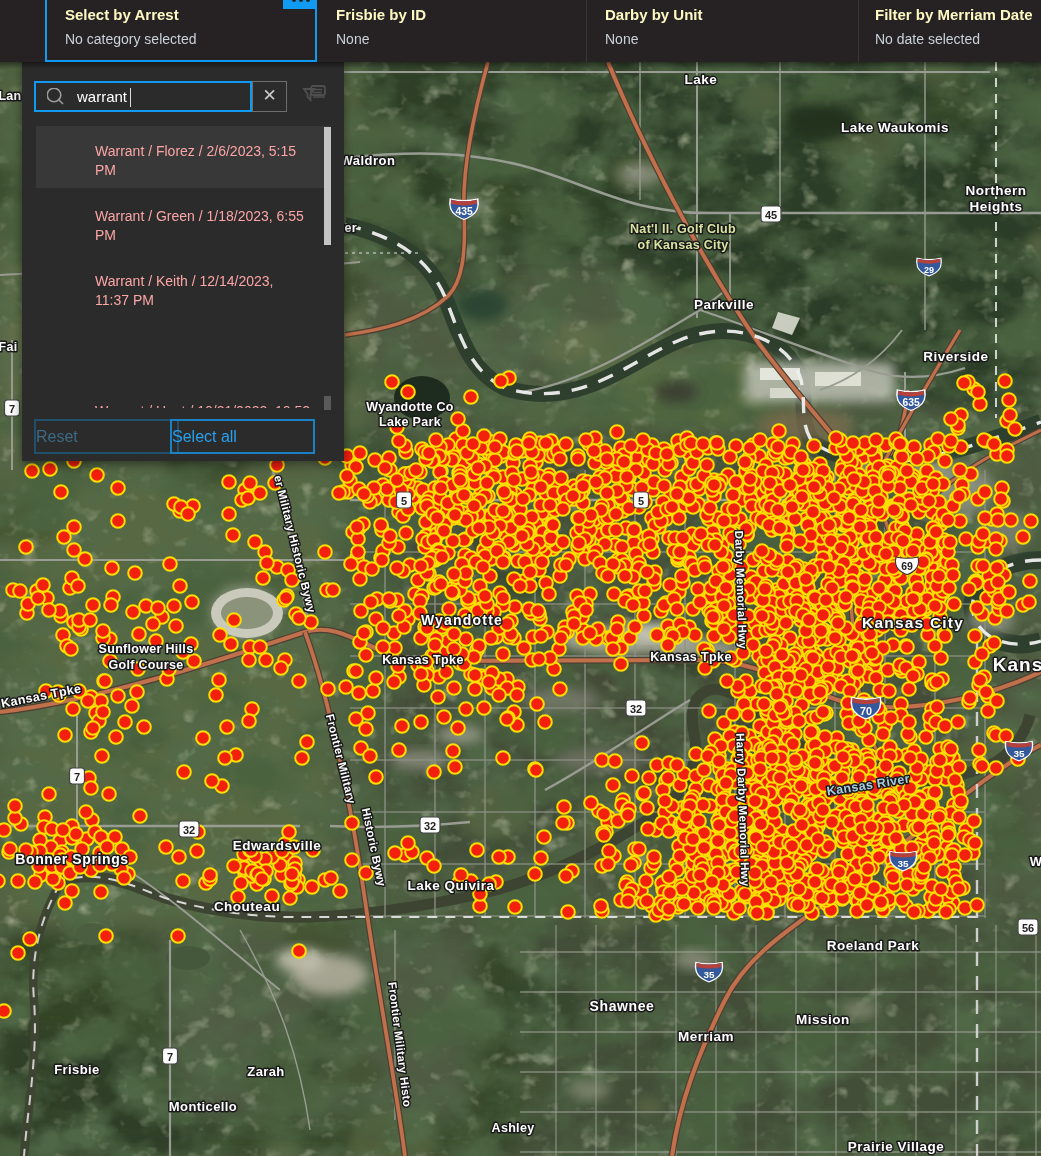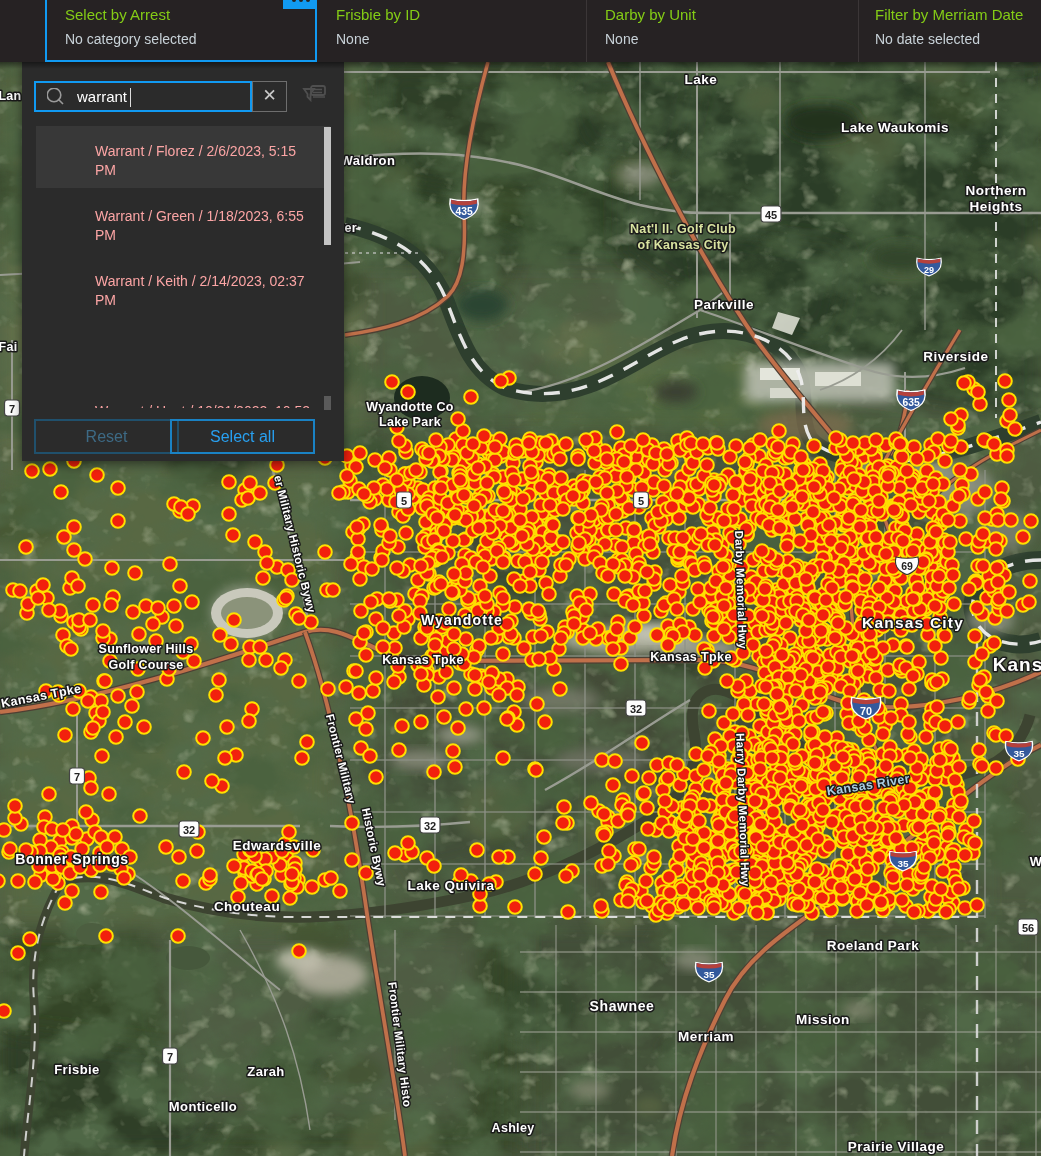--- a/index.html
+++ b/index.html
@@ -1,35 +1,35 @@
 <!DOCTYPE html>
 <html><head><meta charset="utf-8"><style>
 *{margin:0;padding:0;box-sizing:border-box}
 html,body{width:1041px;height:1156px;overflow:hidden;background:#262223;font-family:"Liberation Sans",sans-serif}
 #stage{position:relative;width:1041px;height:1156px}
 #map{position:absolute;left:0;top:0}
 #topbar{position:absolute;left:0;top:0;width:1041px;height:62px;background:#262223;z-index:5}
 #topbar:after{content:"";position:absolute;left:0;top:62px;width:1041px;height:7px;background:linear-gradient(rgba(0,0,0,.45),rgba(0,0,0,0))}
-.sec .t1{font-size:15px;font-weight:normal;color:#84cc16;position:absolute;white-space:nowrap}
+.sec .t1{font-size:15px;font-weight:bold;color:#fef9c3;position:absolute;white-space:nowrap}
 .sec .t2{font-size:14px;color:#c8d2d8;position:absolute;white-space:nowrap}
 .vdiv{position:absolute;top:0;width:1px;height:62px;background:#3b3637}
 #selbox{position:absolute;left:45px;top:-2px;width:272px;height:64px;border:2px solid #119af2}
 #selbadge{position:absolute;right:-2px;top:0px;width:34px;height:9px;background:#119af2}
 #selbadge i{position:absolute;top:-2px;width:4px;height:4px;border-radius:50%;background:#252222}
 #panel{position:absolute;left:22px;top:62px;width:322px;height:399px;background:#2b2b2b;z-index:4;box-shadow:0 3px 10px rgba(0,0,0,.5)}
 #sbox{position:absolute;left:12px;top:19px;width:218px;height:31px;border:2px solid #119af2;background:#2b2b2b}
 #xbox{position:absolute;left:230px;top:19px;width:35px;height:31px;border:1px solid #6e6e6e;color:#c9c9c9;font-size:17px;text-align:center;line-height:28px}
 #sq{position:absolute;left:55px;top:26px;font-size:15px;color:#ffffff}
 #cursor{position:absolute;left:108px;top:26px;width:1px;height:19px;background:#ddd}
 #list{position:absolute;left:14px;top:64px;width:294px;height:282px;overflow:hidden}
 .row{position:absolute;left:0;width:294px;height:62px;color:#fca5a5;font-size:14px;line-height:19px;padding:16px 19px 0 59px}
 .row.hl{background:#383838}
 #sthumb{position:absolute;left:302px;top:65px;width:7px;height:118px;background:#c4c4c4}
 #strack{position:absolute;left:302px;top:334px;width:7px;height:14px;background:#5a5a5a}
-.btn{position:absolute;top:357px;height:35px;font-size:16px;text-align:center;line-height:32px}
+.btn{position:absolute;top:357px;height:35px;font-size:16px;line-height:32px}
 #breset{left:12px;width:145px;border:2px solid #20506c;color:#3d6a85}
 #bsel{left:148px;width:145px;border:2px solid #1a82c4;color:#28a0f0}
 </style></head><body>
 <div id="stage">
 <svg id="map" width="1041" height="1156" viewBox="0 0 1041 1156">\n<defs>
 <filter id="b6" x="-30%" y="-30%" width="160%" height="160%">
           <feGaussianBlur stdDeviation="6"></feGaussianBlur>
         </filter>
 <filter id="b12" x="-40%" y="-40%" width="180%" height="180%">
           <feGaussianBlur stdDeviation="12"></feGaussianBlur>
@@ -3300,21 +3300,21 @@
 <svg width="26" height="26" style="position:absolute;left:280px;top:22px" stroke="#4f4f4f" fill="none" stroke-width="1.8">
         <path d="M2 5 L12 5 L8.5 10 L8.5 16 L5.5 13 L5.5 10 Z"></path>
         <rect x="9" y="2" width="14" height="9" rx="2"></rect>
         <path d="M11 13 L23 13 M11 5.5 L20 5.5 M11 8.5 L20 8.5" stroke-width="1.6"></path>
       </svg>
 
 <div id="list">
 
 <div class="row hl" style="top:0">Warrant / Florez / 2/6/2023, 5:15 PM</div>
 <div class="row" style="top:65px">Warrant / Green / 1/18/2023, 6:55 PM</div>
-<div class="row" style="top:130px">Warrant / Keith / 2/14/2023, 02:37 PM</div>
+<div class="row" style="top:130px">Warrant / Keith / 12/14/2023, 11:37 PM</div>
 <div class="row" style="top:260px">Warrant / Hunt / 10/31/2022, 10:52 PM</div>
 </div>
 
 <div id="sthumb"></div>
       <div id="strack"></div>
 
 <div class="btn" id="breset">Reset</div>
       <div class="btn" id="bsel">Select all</div>
 </div>
 </div>

